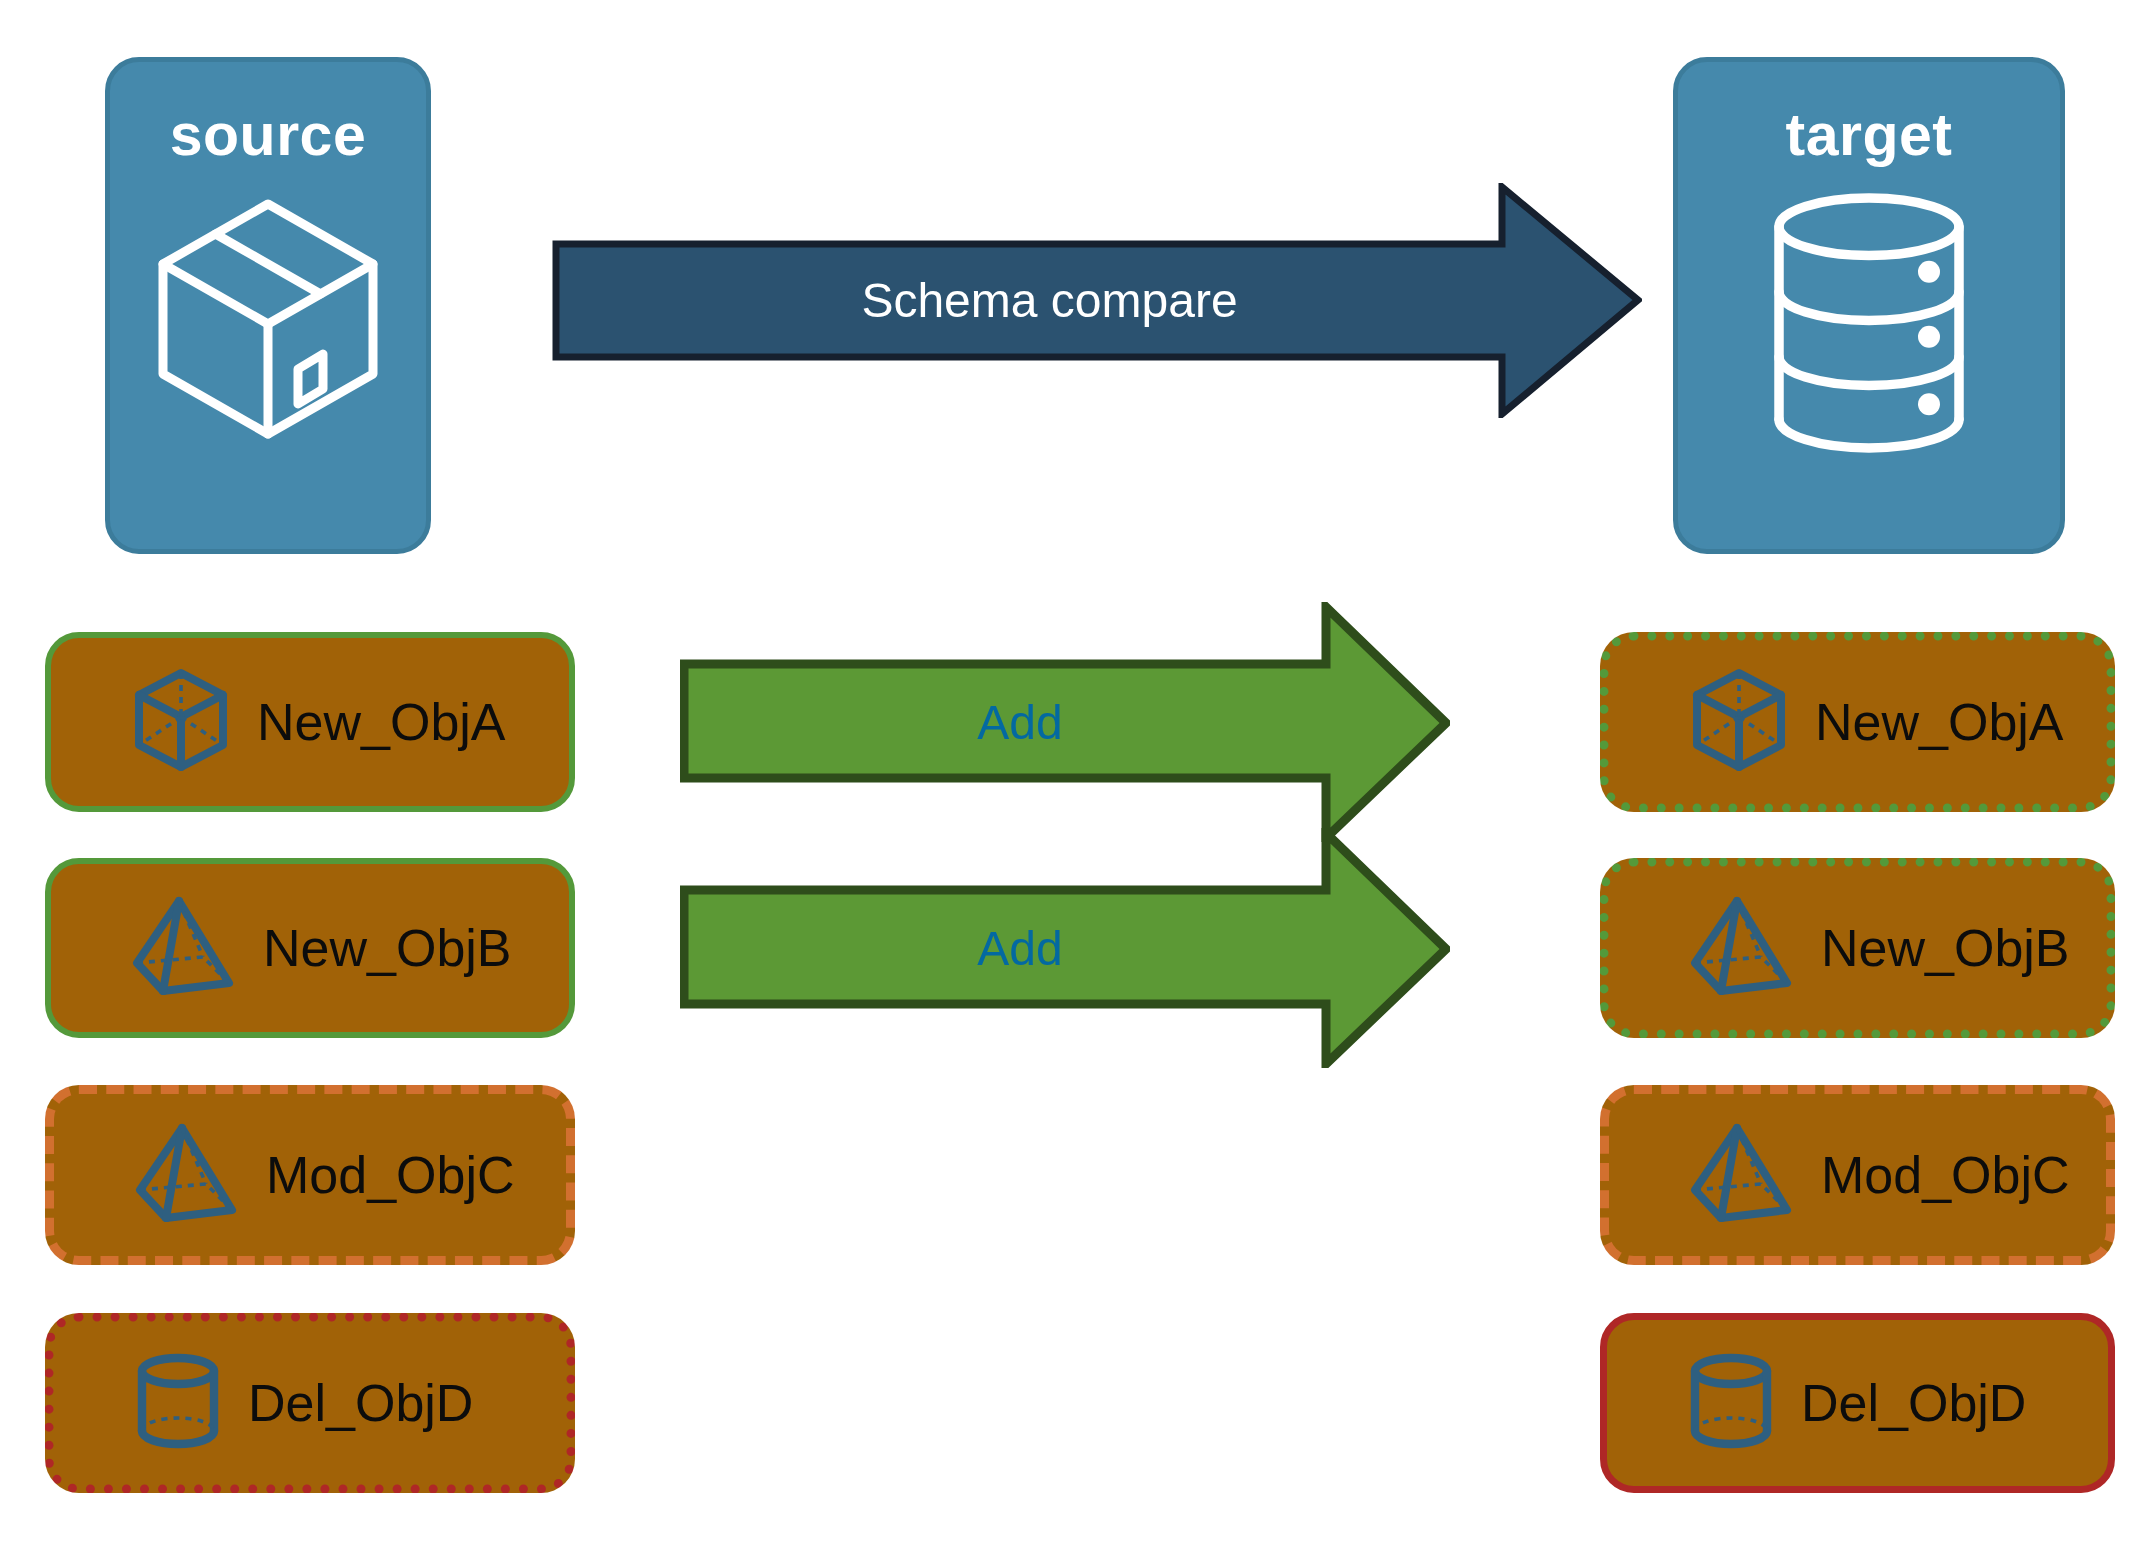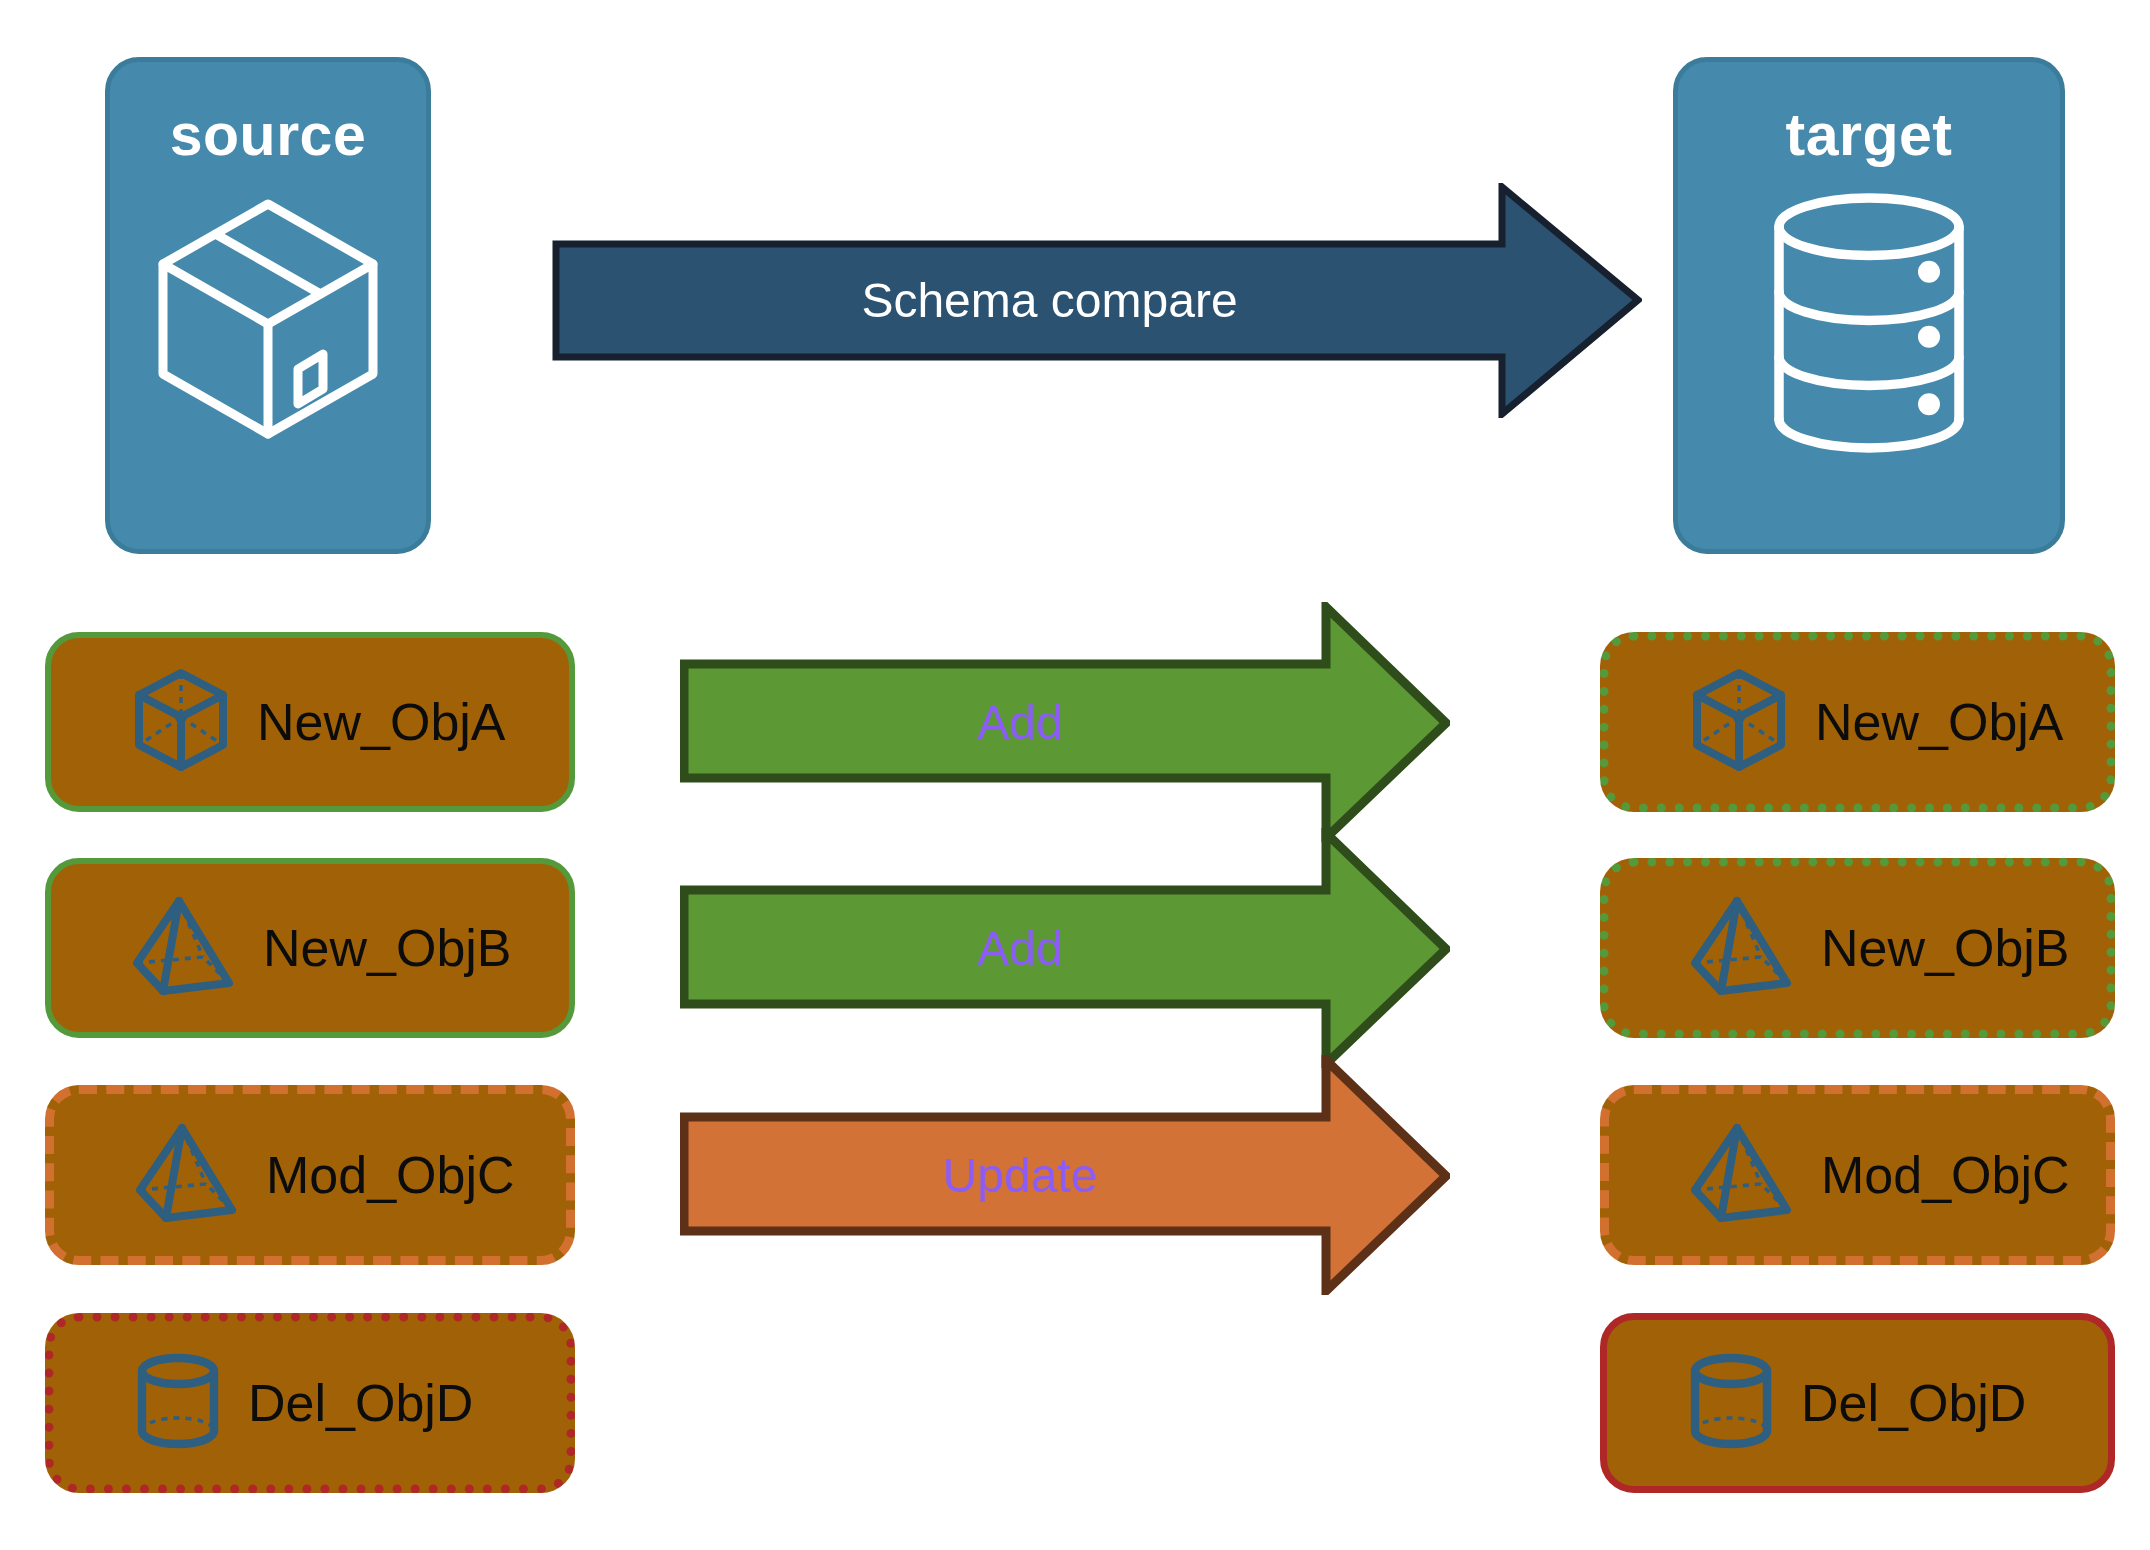--- a/index.html
+++ b/index.html
@@ -39,21 +39,21 @@
   
   .b-green-solid{border:6px solid #54993A;}
   .b-green-dot{border:9px dotted #54993A;}
   .b-orange-dash{border:9px dashed #D2702F;}
   .b-red-dot{border:9px dotted #AF2726;}
   .b-red-solid{border:7px solid #AF2726;}
 
   .act-arrow{position:absolute;}
   .act-arrow .lbl{position:absolute;left:0;top:0;width:100%;height:100%;
         display:flex;align-items:center;justify-content:center;
-        color:#8b5cf6;font-size:48px;padding-right:90px;box-sizing:border-box;}
+        color:#0369a1;font-size:48px;padding-right:90px;box-sizing:border-box;}
 </style>
 </head>
 <body>
 
 <div class="stage">
 
   <div id="src-panel" class="endpoint">
     <div class="cap">source</div>
     <div class="glyph">
       <svg width="250" height="260" viewBox="0 0 100 104">
@@ -193,26 +193,20 @@
           </g>
           <g fill="none" stroke="#2E5F80" stroke-width="1.8" stroke-dasharray="3 3">
             <path d="M3 34 L36 31 L49 44"></path>
               <path d="M24 3 L36 31"></path>
           </g>
         </svg>
       </span>
       <span class="nm">Mod_ObjC</span>
     </div>
 
-    <div class="act-arrow" style="left:680px;top:-30px;width:770px;height:240px">
-      <svg width="770" height="240" viewBox="0 0 770 240" preserveAspectRatio="none">
-        <polygon points="4,62 646,62 646,5 766,121 646,236 646,176 4,176" fill="#D27236" stroke="#5C3117" stroke-width="9" stroke-linejoin="miter"></polygon>
-      </svg>
-      <div class="lbl">Update</div>
-    </div>
 
     <div class="obj-box tgt-box b-orange-dash" style="top:0;height:180px">
       <span class="ico">
         <svg width="106" height="102" viewBox="0 0 53 51">
           <g fill="none" stroke="#2E5F80" stroke-width="4" stroke-linejoin="round" stroke-linecap="round">
             <path d="M24 3 L49 44 L16 48 L3 34 Z"></path>
             <path d="M24 3 L16 48"></path>
           </g>
           <g fill="none" stroke="#2E5F80" stroke-width="1.8" stroke-dasharray="3 3">
             <path d="M3 34 L36 31 L49 44"></path>

